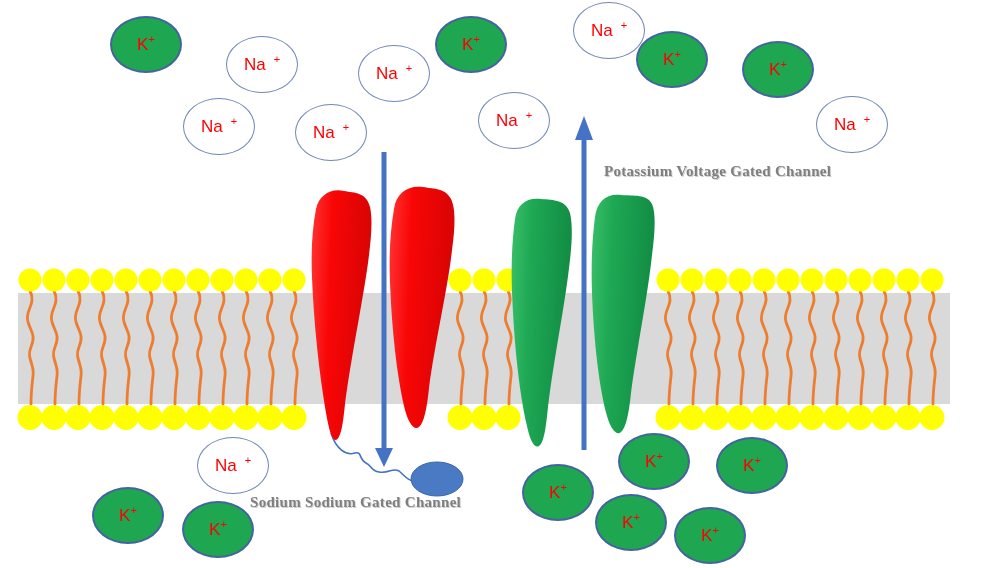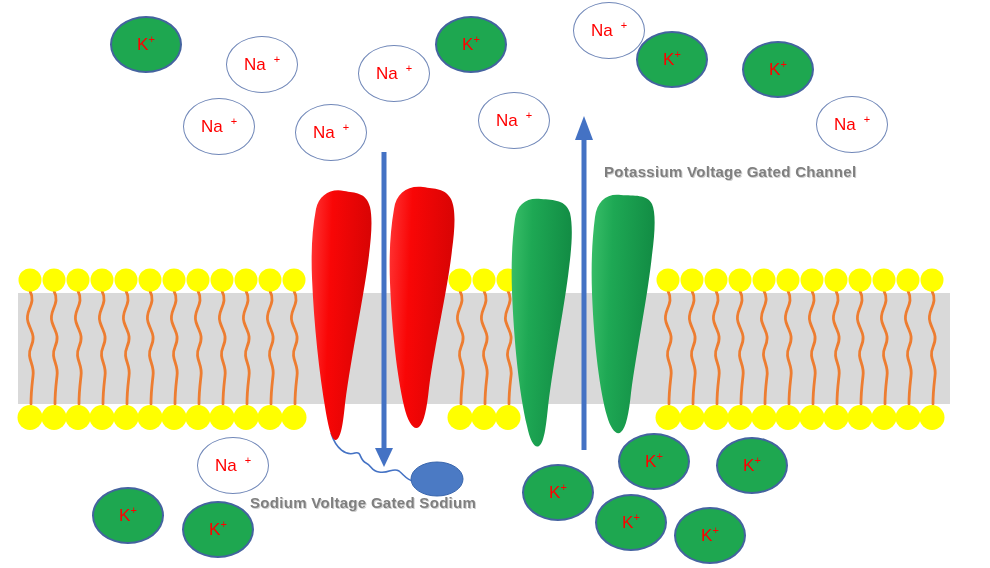--- a/index.html
+++ b/index.html
@@ -13,20 +13,21 @@
     display:flex; align-items:center; justify-content:center;
     color:#ff0000; font-size:17px; line-height:1; box-sizing:border-box;
   }
   .ion.k  { background:#1ea750; border:2px solid #44639f; }
   .ion.na { background:#ffffff; border:1.5px solid #7087b8;gap:8px; }
   .ion .sup { font-size:11px; transform:translateY(-5px); display:inline-block; }
   .chan-label {
     position:absolute; font-weight:bold; font-size:15px; color:#7f7f7f;
     letter-spacing:0.3px; white-space:nowrap;
     text-shadow:1px 1px 0 #cfcfcf;
+    font-family:Liberation Serif, serif;
   }
 </style>
 </head>
 <body>
 
 <div class="stage">
 
   <svg width="990" height="568" viewBox="0 0 990 568">
     <defs>
       <path id="tail" d="M0,291 c7,13 -6,20 -2,31 c3,10 8,13 3,25 c-5,12 4,17 2,29 c-1,9 -2,16 -2,28" fill="none"></path>
@@ -228,14 +229,14 @@
   <div class="ion k" style="left:674px;top:507px">
       <span>K</span>
       <span class="sup">+</span>
     </div>
   <div class="ion k" style="left:716px;top:437px">
       <span>K</span>
       <span class="sup">+</span>
     </div>
 
   <div class="chan-label" style="left:604px;top:163px">Potassium Voltage Gated Channel</div>
-  <div class="chan-label" style="left:250px;top:494px">Sodium Voltage Gated Sodium</div>
+  <div class="chan-label" style="left:250px;top:494px">Sodium Sodium Gated Channel</div>
 </div>
 
 </body></html>

